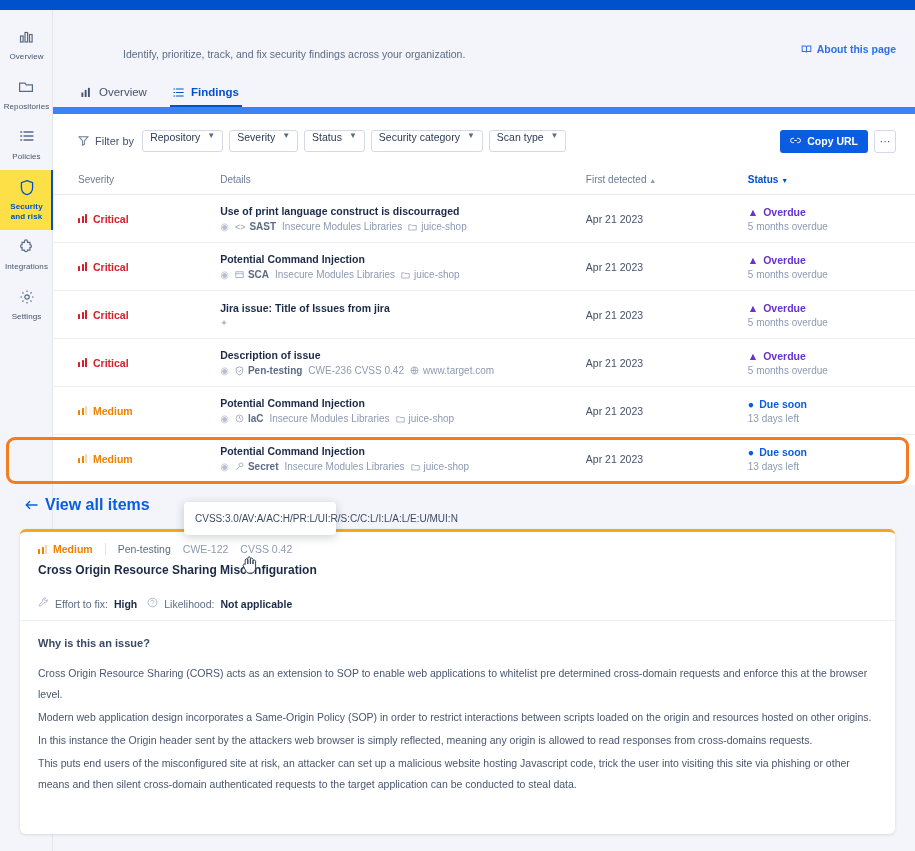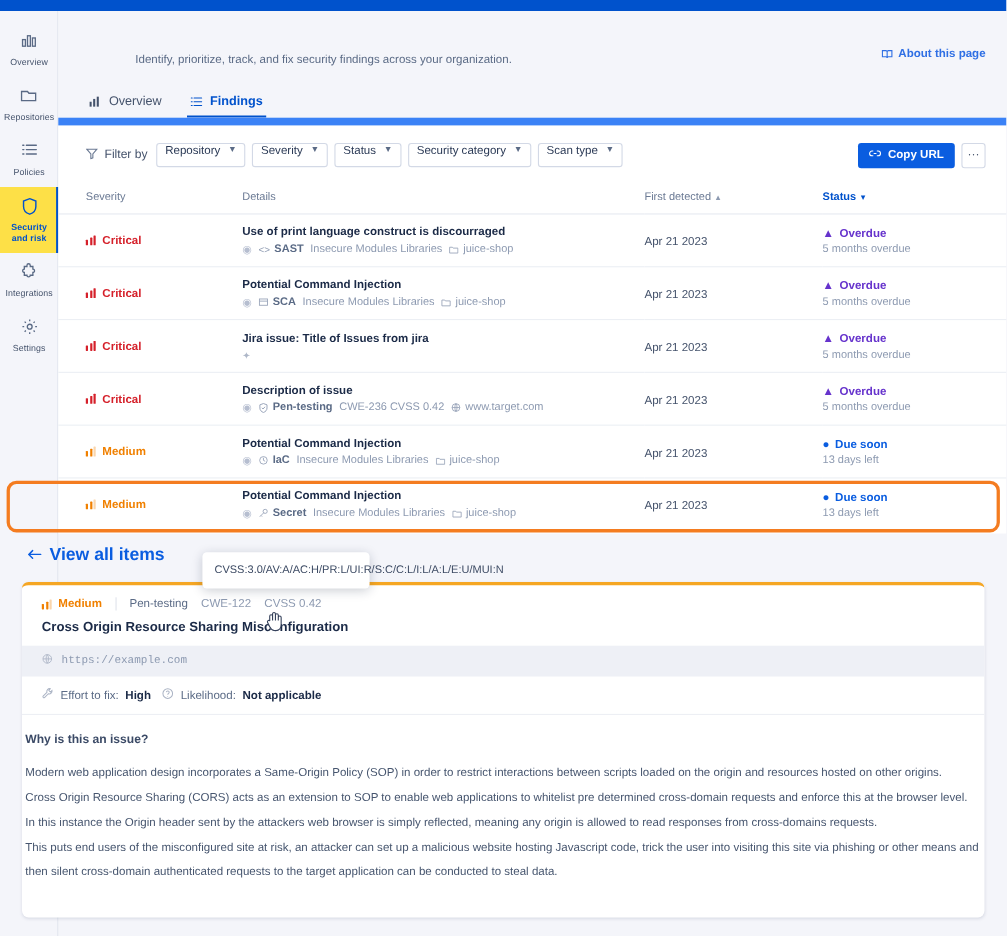--- a/index.html
+++ b/index.html
@@ -126,21 +126,21 @@
   .chipline .sep { width:1px; height:12px; background:#dfe3ec; }
   .chipline .pen { color:#5b6b86; }
   .card-title { font-size:12px; font-weight:bold; color:#1b2a47; margin: 8px 0 10px; }
   .url-row {
     background:#eef0f6; padding: 7px 18px; display:flex; align-items:center; gap:8px;
     font-family:"Liberation Mono", monospace; font-size:10px; color:#8d9ab1;
   }
   .fix-row { display:flex; align-items:center; gap:10px; padding: 10px 18px; font-size:10.5px; color:#5b6b86; border-bottom:1px solid #edeff4;}
   .fix-row b { color:#1b2a47; }
   .fix-row .grp { display:flex; align-items:center; gap:6px; }
-  .card-body { padding: 16px 3px; }
+  .card-body { padding: 16px 18px; }
   .h-sub { font-size:11px; font-weight:bold; color:#3b4a66; margin: 0 0 14px; }
   .p { font-size:10.5px; line-height: 21px; color:#47566f; margin:0; }
   .p + .p { margin-top: 2px; }
 </style>
 </head>
 <body>
 
 <div class="topbar"></div>
 
 <nav class="sidebar">
@@ -589,29 +589,20 @@
           <span>Medium</span>
         </span>
         <span class="sep"></span>
         <span class="pen">Pen-testing</span>
         <span>CWE-122</span>
         <span>CVSS 0.42</span>
       </div>
       <div class="card-title">Cross Origin Resource Sharing Misconfiguration</div>
     </div>
 
-    <div class="url-row">
-      <span>
-        <svg width="10" height="10" viewBox="0 0 11 11" fill="none" stroke="#b3bbcb" stroke-width="1">
-            <circle cx="5.5" cy="5.5" r="4.3"></circle>
-            <path d="M1.2 5.5h8.6M5.5 1.2c1.6 1.6 1.6 7 0 8.6M5.5 1.2c-1.6 1.6-1.6 7 0 8.6"></path>
-          </svg>
-      </span>
-      <span>https://example.com</span>
-    </div>
 
     <div class="fix-row">
       <span class="grp">
         <span>
           <svg width="11" height="11" viewBox="0 0 12 12" fill="none" stroke="#aab3c4" stroke-width="1">
               <path d="M8.4 1.2a2.8 2.8 0 00-3.3 3.6L1.3 8.6a1 1 0 001.4 1.4l3.8-3.8a2.8 2.8 0 003.6-3.3L8.5 4.5 7 3l1.4-1.8z"></path>
             </svg>
         </span>
         <span>Effort to fix:</span>
         <b>High</b>
@@ -624,22 +615,22 @@
               <circle cx="6" cy="8.9" r=".45" fill="#aab3c4" stroke="none"></circle>
             </svg>
         </span>
         <span>Likelihood:</span>
         <b>Not applicable</b>
       </span>
     </div>
 
     <div class="card-body">
       <div class="h-sub">Why is this an issue?</div>
+      <p class="p">Cross Origin Resource Sharing (CORS) acts as an extension to SOP to enable web applications to whitelist pre determined cross-domain requests and enforce this at the browser level.</p>
       <p class="p">Modern web application design incorporates a Same-Origin Policy (SOP) in order to restrict interactions between scripts loaded on the origin and resources hosted on other origins.</p>
-      <p class="p">Cross Origin Resource Sharing (CORS) acts as an extension to SOP to enable web applications to whitelist pre determined cross-domain requests and enforce this at the browser level.</p>
       <p class="p">In this instance the Origin header sent by the attackers web browser is simply reflected, meaning any origin is allowed to read responses from cross-domains requests.</p>
       <p class="p">This puts end users of the misconfigured site at risk, an attacker can set up a malicious website hosting Javascript code, trick the user into visiting this site via phishing or other means and then silent cross-domain authenticated requests to the target application can be conducted to steal data.</p>
 
     </div>
   </div>
 
 </section>
 
 <div class="tooltip">CVSS:3.0/AV:A/AC:H/PR:L/UI:R/S:C/C:L/I:L/A:L/E:U/MUI:N</div>
 

